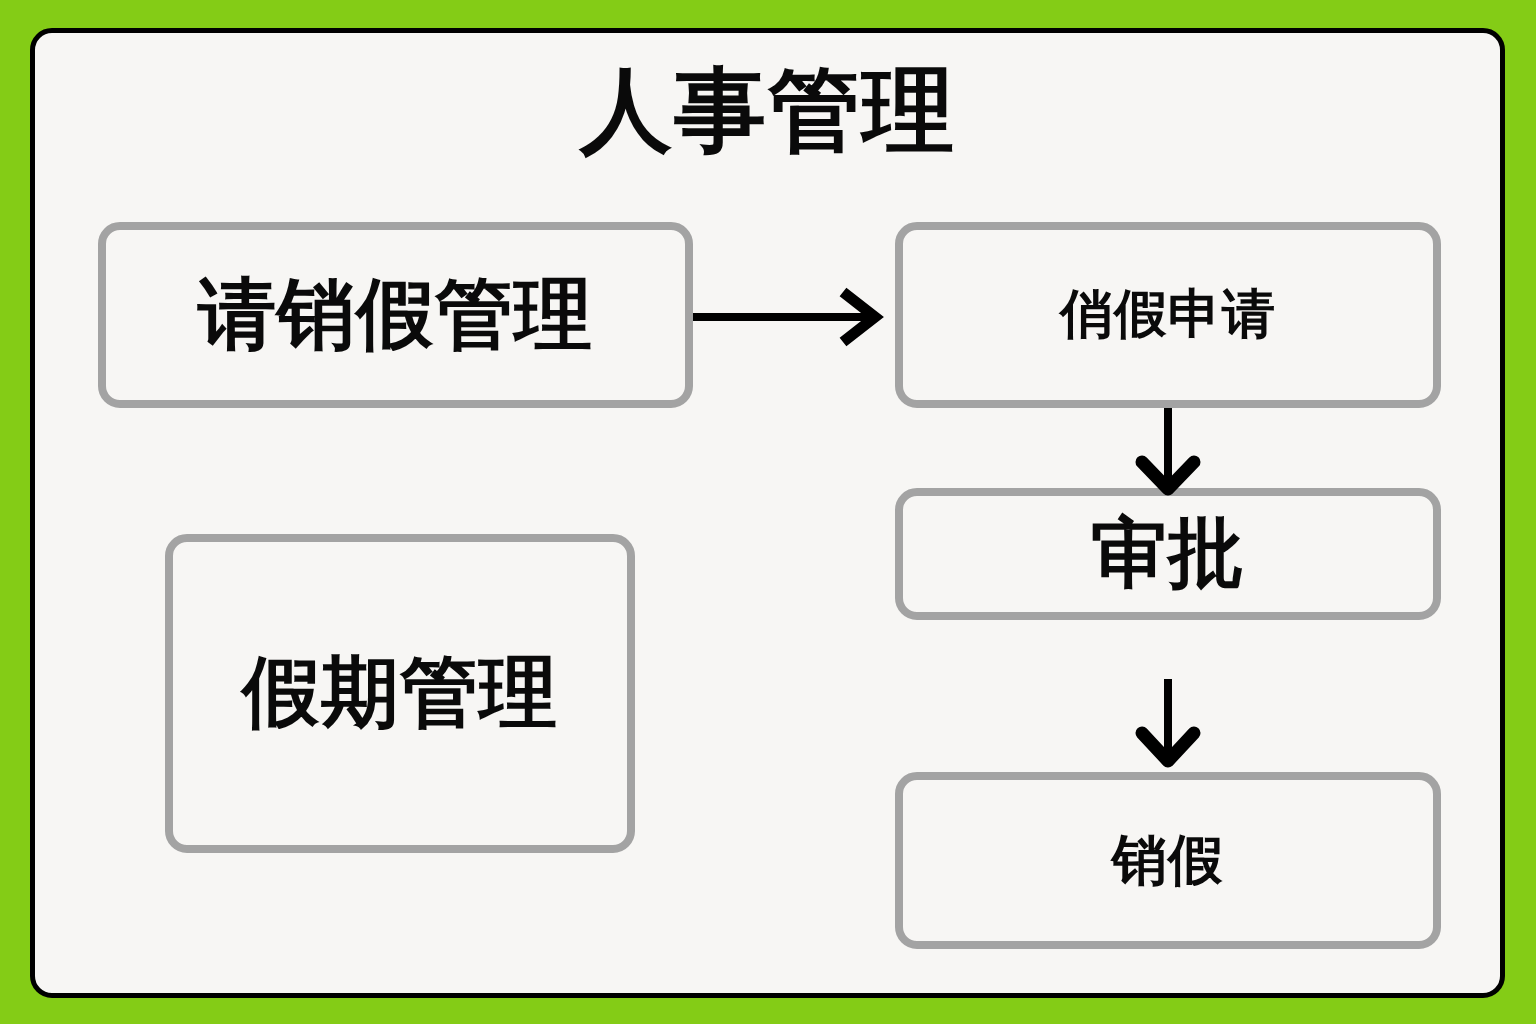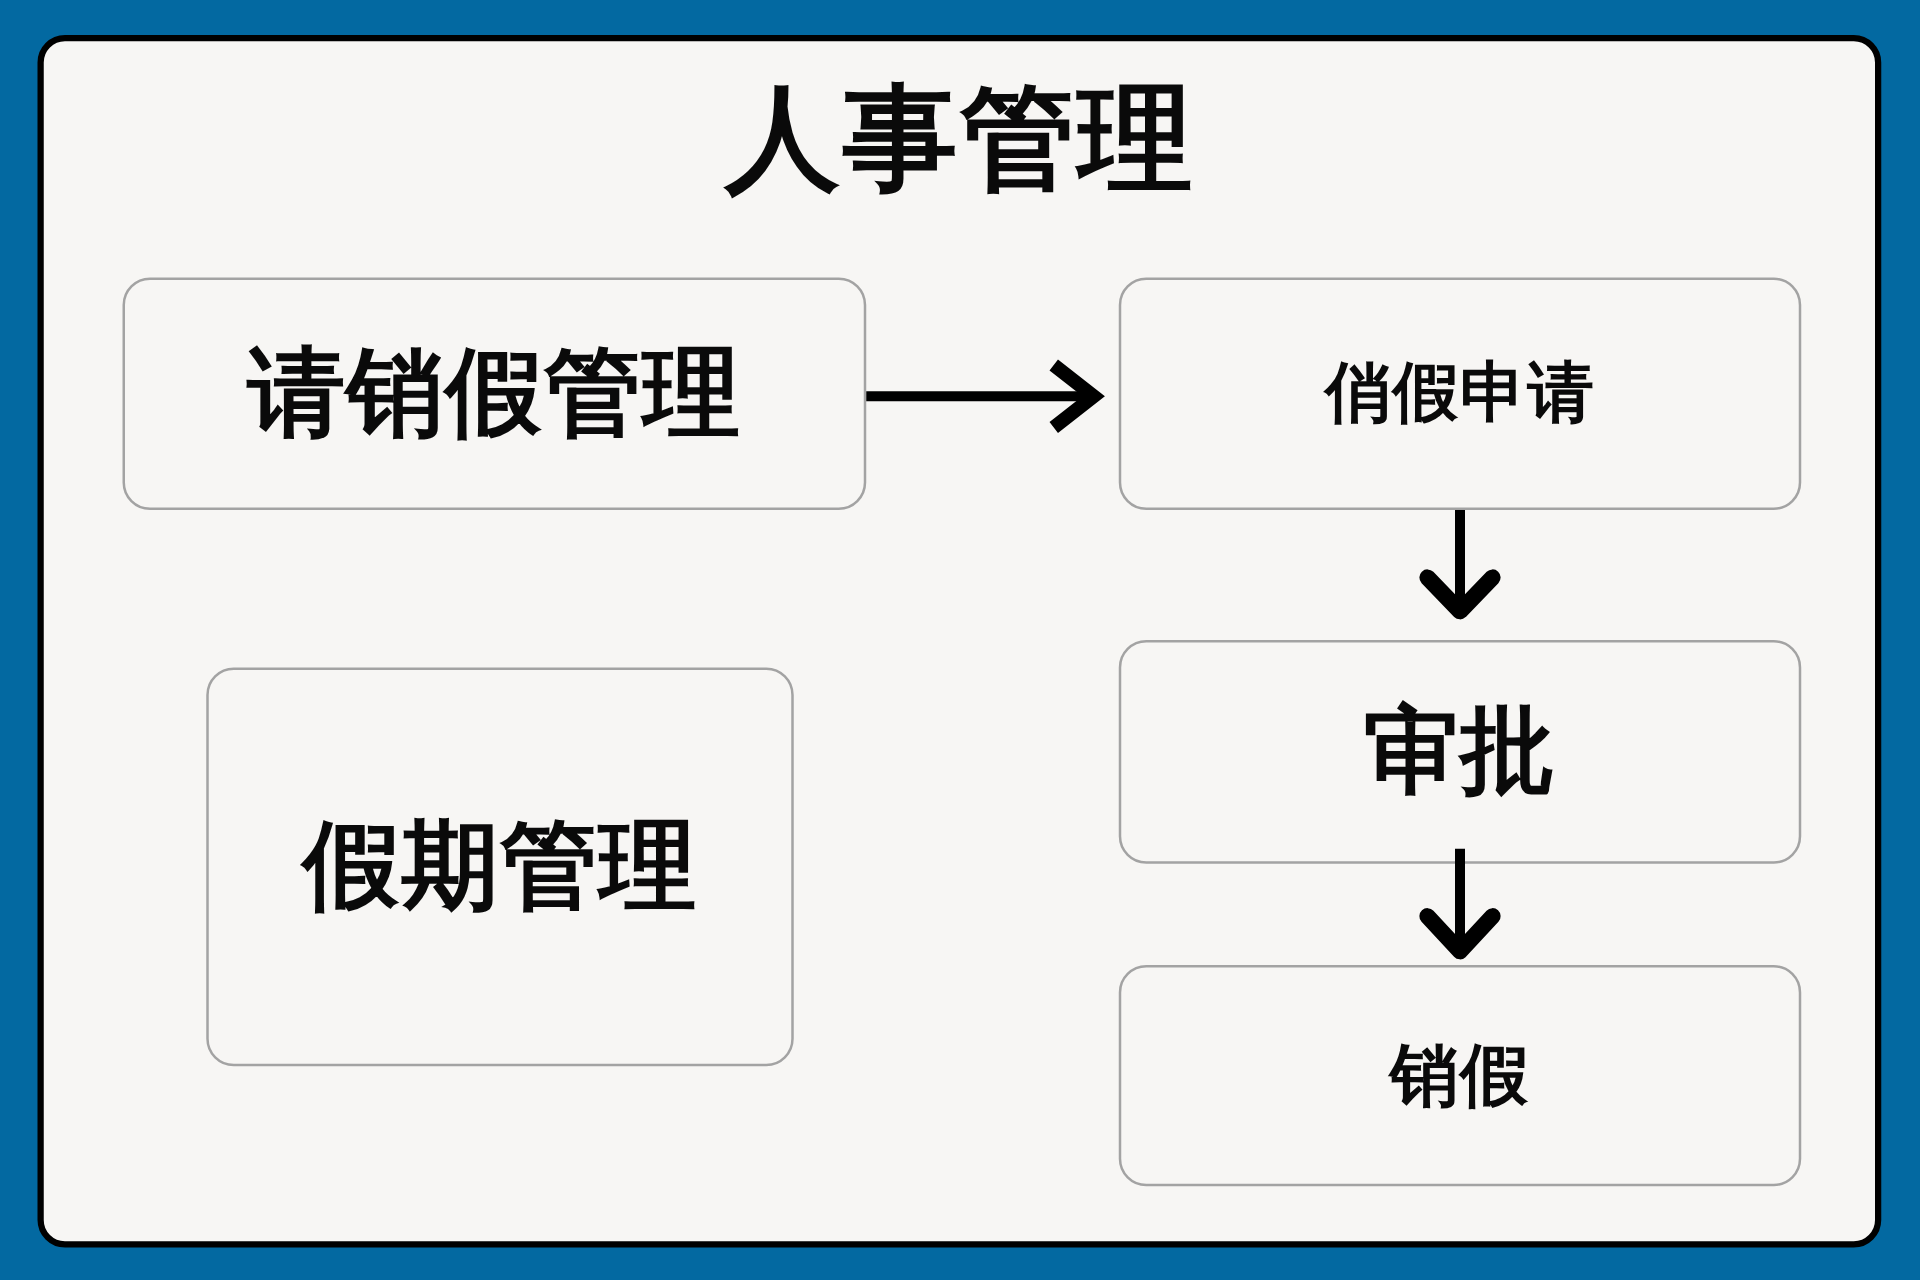--- a/index.html
+++ b/index.html
@@ -12,21 +12,21 @@
     width: 1536px;
     height: 1024px;
     overflow: hidden;
     font-family: "DejaVu Sans", "Liberation Sans", sans-serif;
   }
 
   #canvas {
     position: relative;
     width: 1536px;
     height: 1024px;
-    background: #0369a1;
+    background: #84cc16;
   }
 
   
   .frame {
     position: absolute;
     left: 30px;
     top: 28px;
     width: 1475px;
     height: 970px;
     box-sizing: border-box;
@@ -49,36 +49,36 @@
     color: #0a0a0a;
     font-family: "DejaVu Sans", "Liberation Sans", sans-serif;
     white-space: nowrap;
   }
 
   
   .node {
     position: absolute;
     box-sizing: border-box;
     background: #f7f6f4;
-    border: 2px solid #a3a3a3;
+    border: 8px solid #a3a3a3;
     border-radius: 22px;
     display: flex;
     align-items: center;
     justify-content: center;
     color: #0a0a0a;
     font-weight: 900;
     letter-spacing: 1px;
     white-space: nowrap;
     font-family: "DejaVu Sans", "Liberation Sans", sans-serif;
   }
 
   .node-leave-mgmt   { left: 98px;  top: 222px; width: 595px; height: 186px; font-size: 78px; }
   .node-vacation     { left: 165px; top: 534px; width: 470px; height: 319px; font-size: 78px; }
   .node-apply        { left: 895px; top: 222px; width: 546px; height: 186px; font-size: 53px; }
-  .node-approve      { left: 895px; top: 512px; width: 546px; height: 179px; font-size: 76px; }
+  .node-approve      { left: 895px; top: 488px; width: 546px; height: 132px; font-size: 76px; }
   .node-cancel       { left: 895px; top: 772px; width: 546px; height: 177px; font-size: 55px; }
 
   
   .connectors {
     position: absolute;
     left: 0;
     top: 0;
     width: 1536px;
     height: 1024px;
     pointer-events: none;

